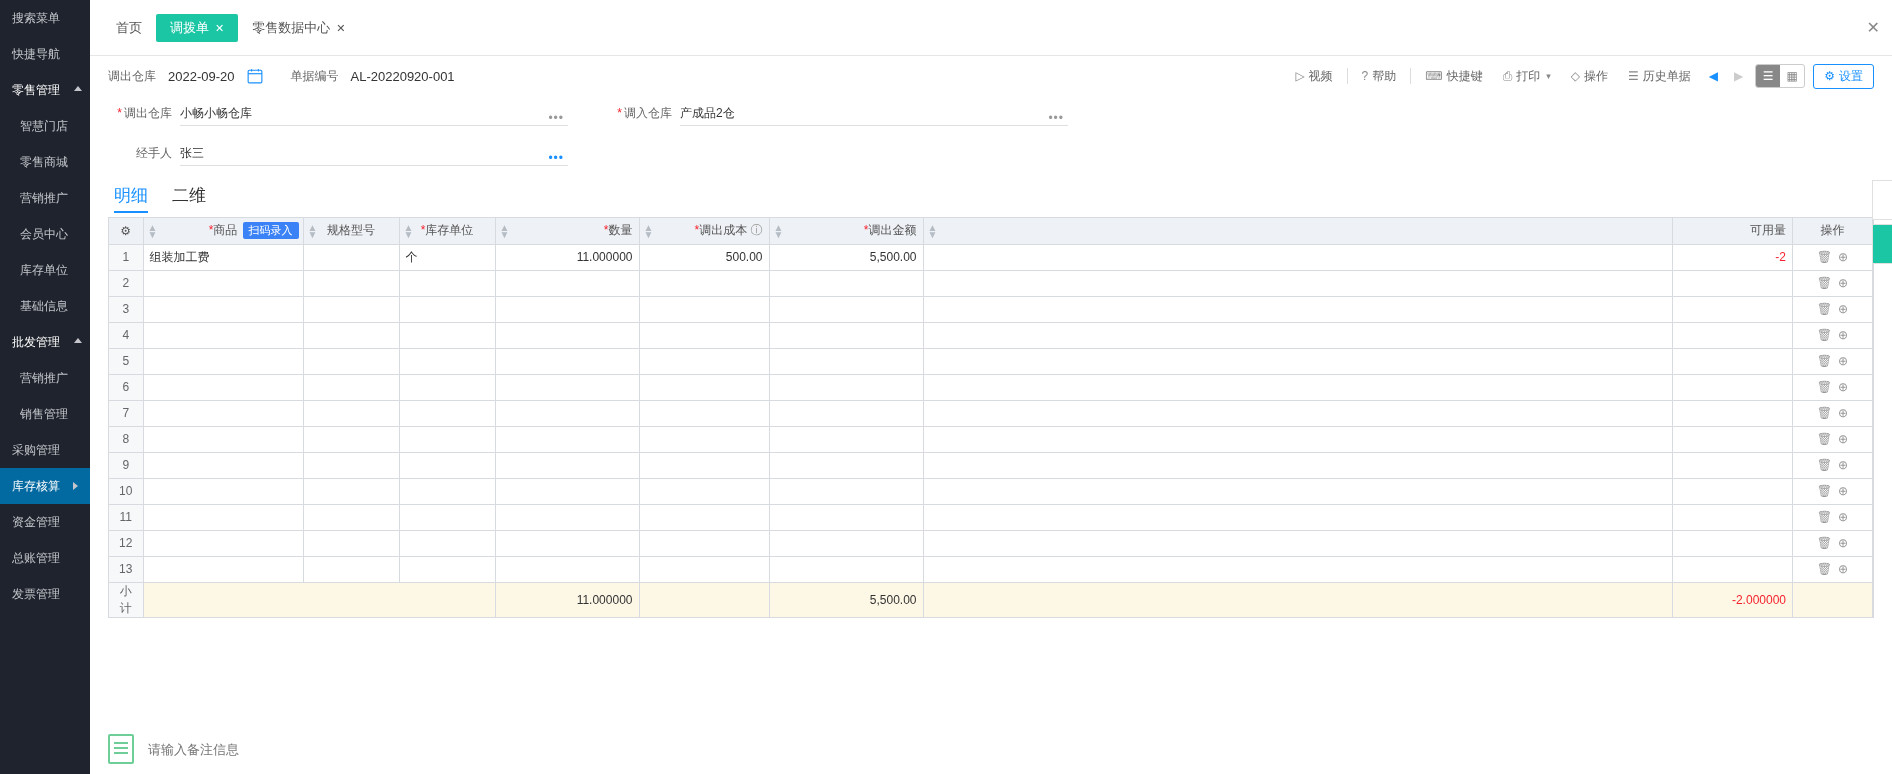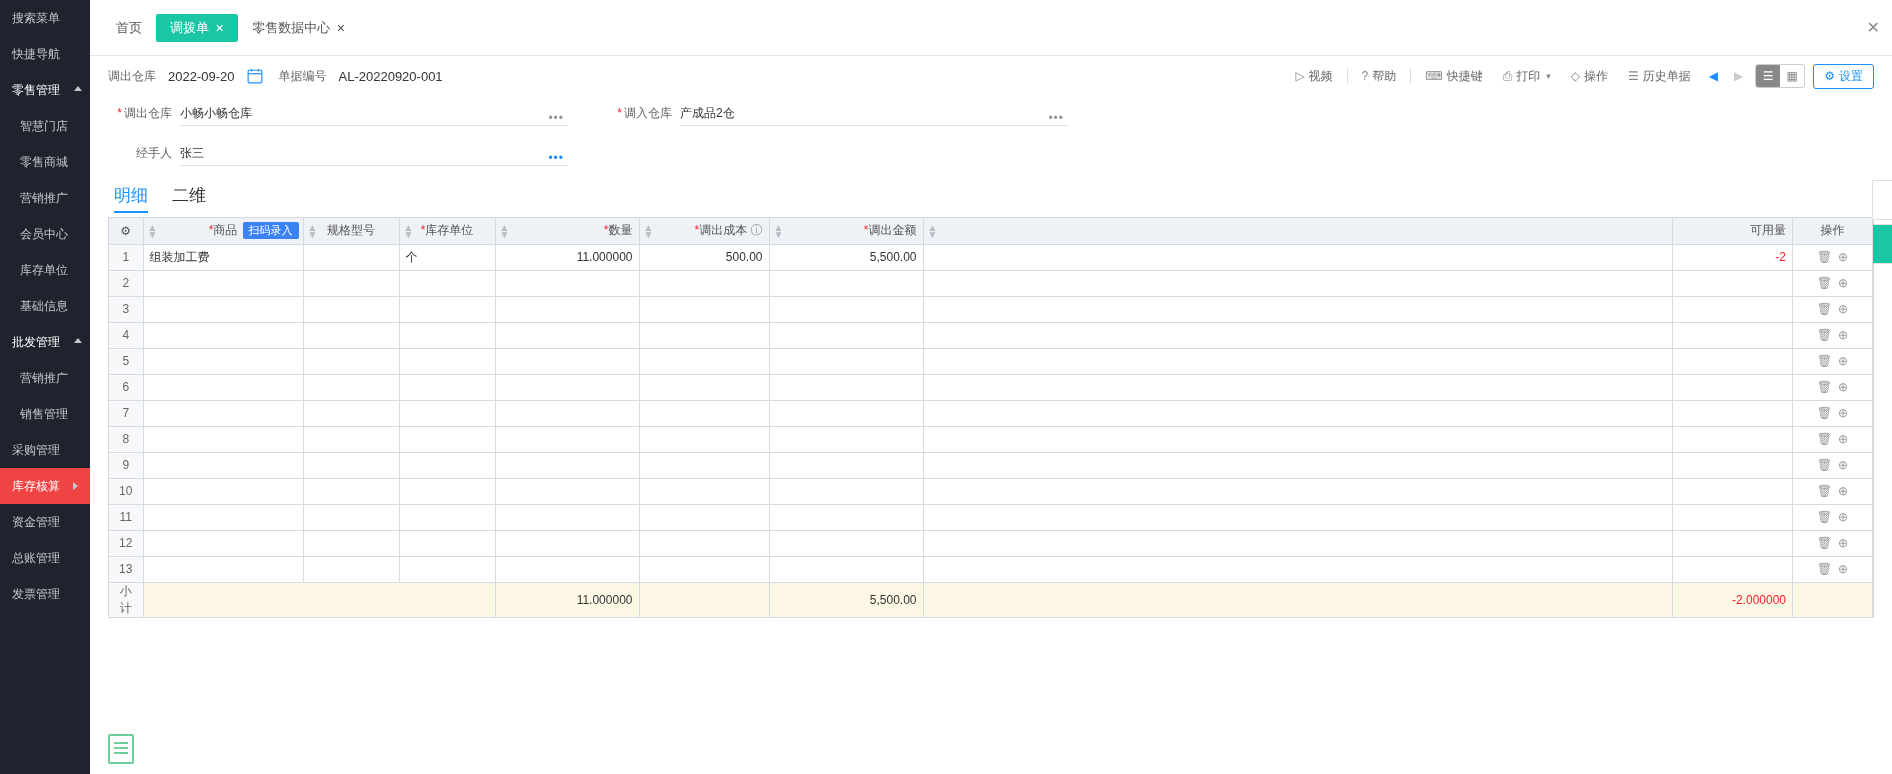--- a/index.html
+++ b/index.html
@@ -2,21 +2,21 @@
 <html><head>
 <meta charset="utf-8">
 <style>
 *{box-sizing:border-box;margin:0;padding:0;font-family:"Microsoft YaHei","PingFang SC",Arial,sans-serif;}
 body{background:#fff;color:#333;font-size:12px;overflow:hidden;}
 .app{display:flex;height:774px;width:1892px;position:relative;}
 .sidebar{width:90px;background:#1f232d;color:#c4c6cb;display:flex;flex-direction:column;font-size:12px;}
 .sidebar .item{height:36px;line-height:36px;padding-left:12px;cursor:pointer;position:relative;}
 .sidebar .item.sub{padding-left:20px;}
 .sidebar .item.group{color:#fff;}
-.sidebar .item.active{background:#ef4444;color:#fff;}
+.sidebar .item.active{background:#0369a1;color:#fff;}
 .sidebar .caret{position:absolute;right:8px;top:14px;width:0;height:0;border-left:4px solid transparent;border-right:4px solid transparent;border-bottom:5px solid #c4c6cb;}
 .sidebar .caret.right{border-bottom:none;border-top:4px solid transparent;border-bottom:4px solid transparent;border-left:5px solid #c4c6cb;right:8px;top:14px;}
 .main{flex:1;display:flex;flex-direction:column;position:relative;}
 .tabs{height:56px;border-bottom:1px solid #e6e6e6;display:flex;align-items:center;padding:0 12px;position:relative;}
 .tab{padding:0 14px;height:28px;line-height:28px;display:flex;align-items:center;gap:6px;cursor:pointer;color:#555;font-size:13px;}
 .tab.active{background:#1bc6a5;color:#fff;border-radius:2px;}
 .tab .x{font-size:11px;}
 .tabs .close-all{position:absolute;right:12px;font-size:16px;color:#888;cursor:pointer;}
 .toolbar{height:40px;display:flex;align-items:center;padding:0 18px;gap:12px;}
 .toolbar .lbl{color:#666;font-size:12px;}
@@ -110,21 +110,21 @@
 
     <div class="toolbar">
       <span class="lbl">调出仓库</span>
       <span class="date">2022-09-20</span>
       <span><svg class="cal" width="14" height="14" viewBox="0 0 14 14">
             <rect x="1" y="2" width="12" height="11" rx="1" fill="none" stroke="#1890ff" stroke-width="1"></rect>
             <line x1="1" y1="5" x2="13" y2="5" stroke="#1890ff"></line>
             <line x1="4" y1="1" x2="4" y2="3" stroke="#1890ff"></line>
             <line x1="10" y1="1" x2="10" y2="3" stroke="#1890ff"></line>
           </svg></span>
-      <span class="lbl" style="margin-left:4px">单据编号</span>
+      <span class="lbl" style="margin-left:16px">单据编号</span>
       <span class="date">AL-20220920-001</span>
 
       <div class="toolbar-right">
         <div class="tbtn">
             <span class="ic">▷</span>
             <span>视频</span>
           </div>
         <div class="divider"></div>
         <div class="tbtn">
             <span class="ic">?</span>
@@ -385,20 +385,21 @@
               <td class="num neg">-2.000000</td>
               <td></td>
             </tr>
           </tbody>
         </table>
       </div>
     </div>
 
     <div class="footer">
       <div class="noteicon"></div>
+      <input class="noteinput" placeholder="请输入备注信息" style="">
     </div>
   </div>
 
   <div class="rightstrip">
     <span></span>
     <span class="g"></span>
   </div>
 </div>
 
 </body></html>

